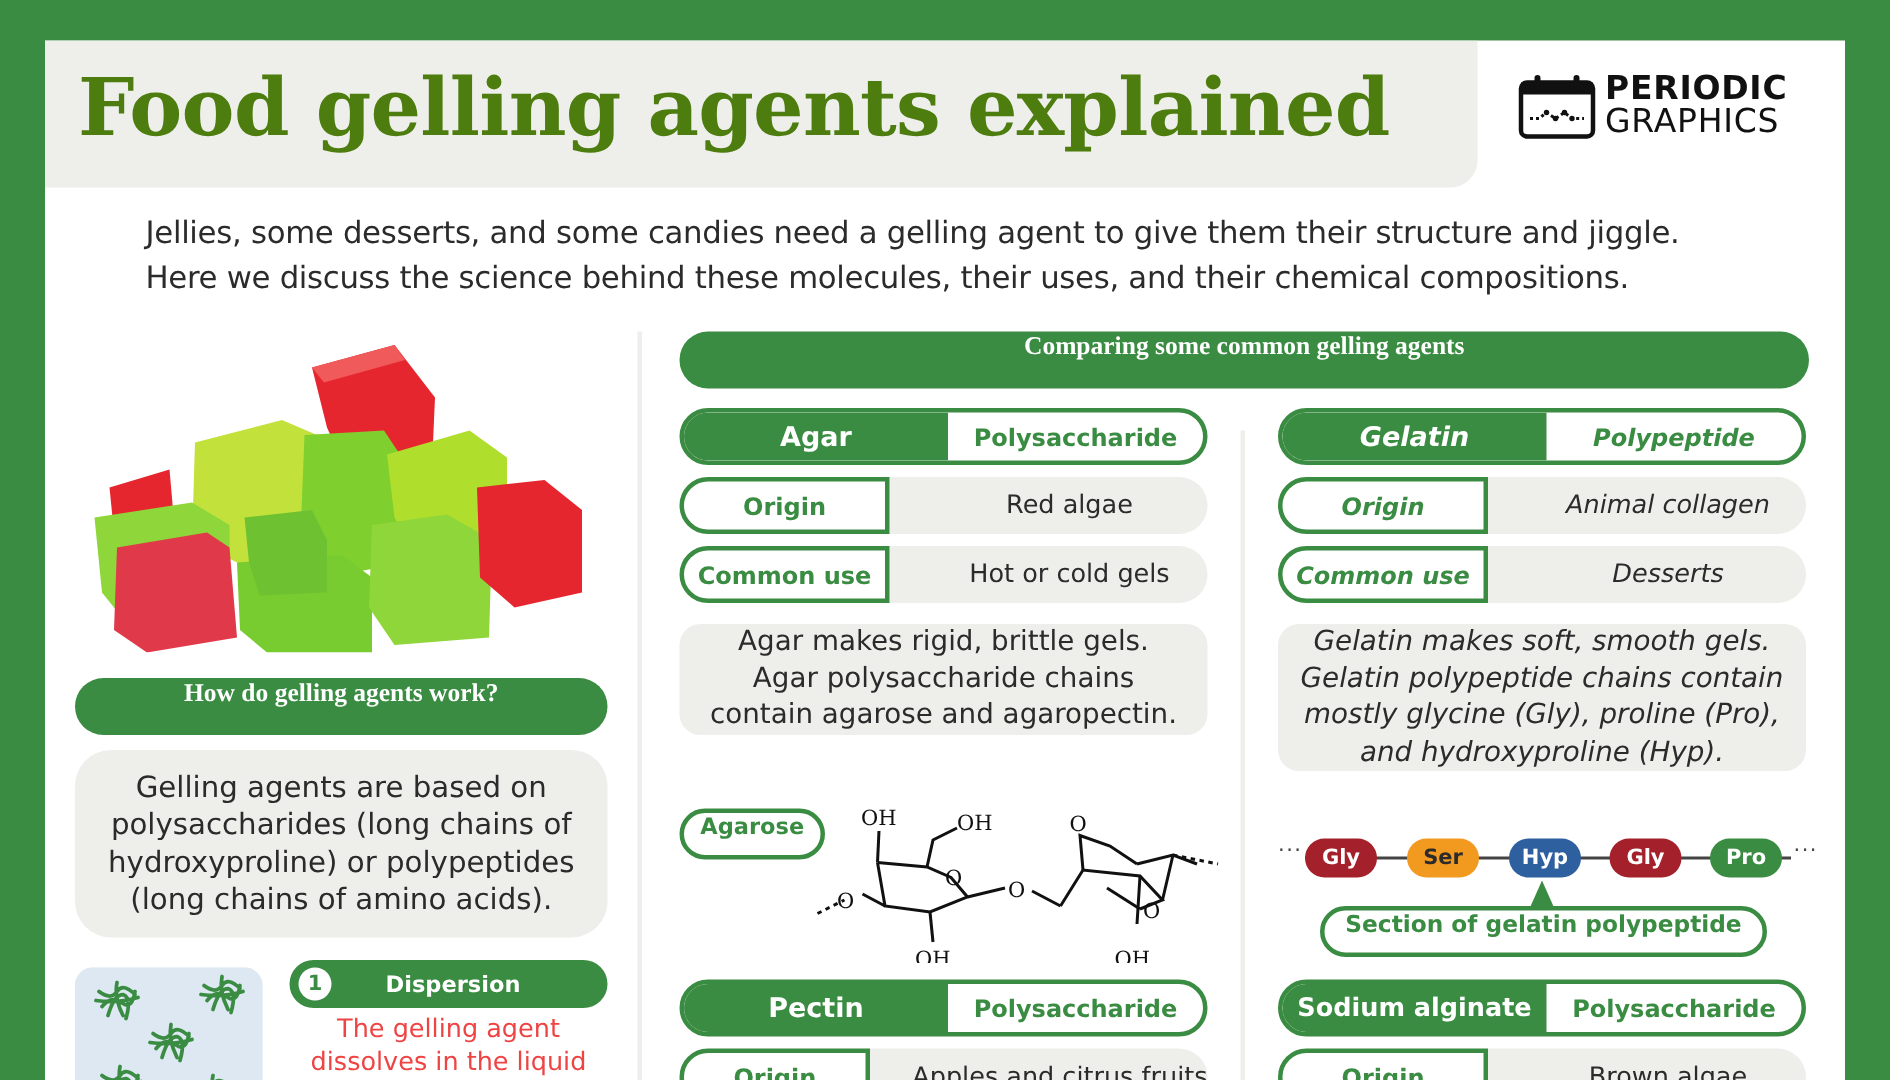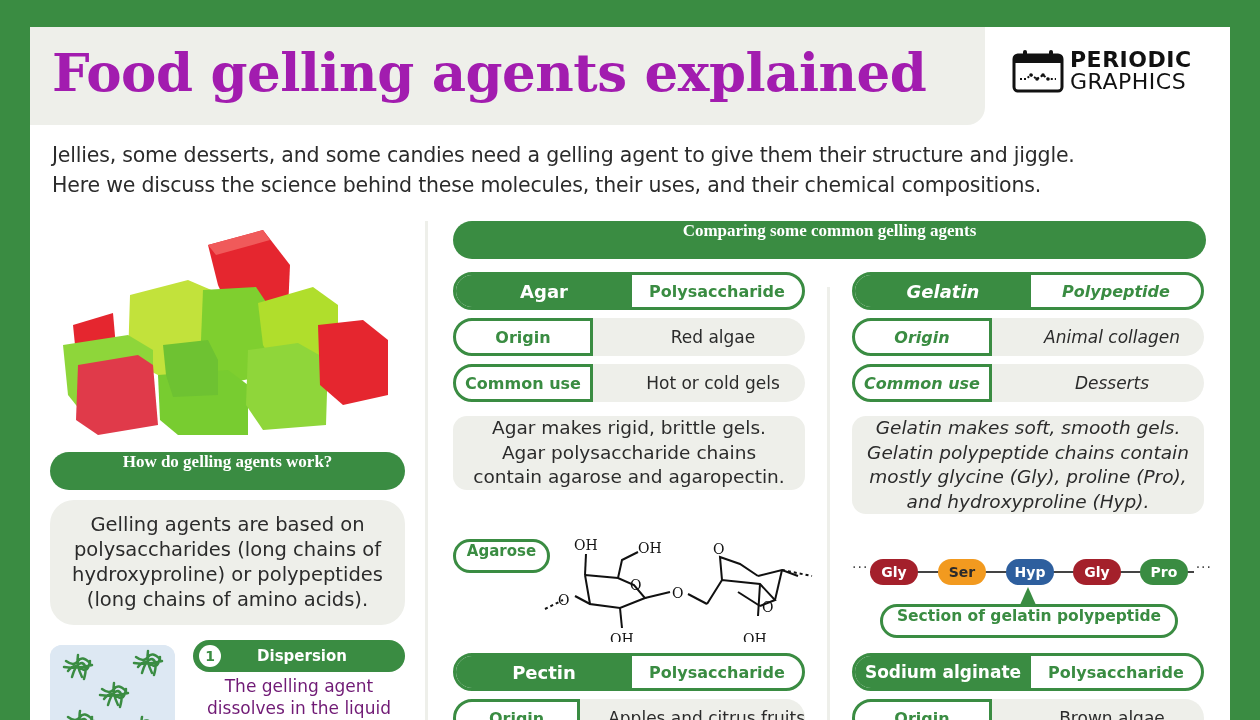--- a/index.html
+++ b/index.html
@@ -2,44 +2,44 @@
 <html><head>
   <meta charset="utf-8">
   <style>
     * { box-sizing: border-box; margin: 0; padding: 0; }
     html, body { width: 1260px; height: 720px; overflow: hidden; }
     body { background: #3a8c42; font-family: "DejaVu Sans", sans-serif; position: relative; }
 
     .page { position: absolute; left: 30px; top: 27px; width: 1200px; height: 720px; background: #ffffff; overflow: hidden; }
 
     .title-band { position: absolute; left: 0; top: 0; width: 955px; height: 98px; background: #eeefea; border-bottom-right-radius: 18px; }
-    .title { position: absolute; left: 22px; top: 14px; font-family: "DejaVu Serif", serif; font-weight: bold; font-size: 53px; color: #a21caf; letter-spacing: -0.5px; white-space: nowrap; }
+    .title { position: absolute; left: 22px; top: 14px; font-family: "DejaVu Serif", serif; font-weight: bold; font-size: 53px; color: #4d7c0f; letter-spacing: -0.5px; white-space: nowrap; }
 
     .logo { position: absolute; left: 982px; top: 22px; display: flex; align-items: center; gap: 6px; }
     .logo-icon { width: 52px; height: 44px; }
     .logo-text { display: flex; flex-direction: column; line-height: 22px; }
     .logo-line1 { font-family: "DejaVu Sans", sans-serif; font-weight: bold; font-size: 22px; color: #111; letter-spacing: 0.5px; }
     .logo-line2 { font-family: "DejaVu Sans", sans-serif; font-size: 22px; color: #111; letter-spacing: 0.5px; }
 
     .intro { position: absolute; left: 22px; top: 113px; width: 1170px; font-family: "DejaVu Sans", sans-serif; font-size: 20.5px; line-height: 30px; color: #2b2b2b; letter-spacing: -0.2px; }
-    .intro p { white-space: nowrap; }
+    .intro p { white-space: nowrap; margin-left: 45px; }
 
     .divider-v { position: absolute; width: 3px; background: #eeefea; }
 
     
     .jelly-img { position: absolute; left: 28px; top: 198px; width: 350px; height: 210px; }
     .pill-head { position: absolute; background: #3a8c42; color: #fff; font-weight: bold; border-radius: 20px; display: flex; align-items: flex-start; justify-content: center; font-family: Liberation Serif, serif; }
     .grey-box { position: absolute; background: #eeefea; border-radius: 24px; color: #2b2b2b; text-align: center; font-family: "DejaVu Sans", sans-serif; }
     .grey-box p { white-space: nowrap; }
 
     .disp-img { position: absolute; left: 20px; top: 618px; width: 125px; height: 110px; background: #dde8f3; border-radius: 12px; overflow: hidden; }
     .step-head { position: absolute; left: 163px; top: 613px; width: 212px; height: 32px; background: #3a8c42; border-radius: 16px; color: #fff; font-weight: bold; font-size: 15px; display: flex; align-items: center; }
     .step-num { width: 22px; height: 22px; border-radius: 50%; background: #fff; color: #3a8c42; font-size: 14px; font-weight: bold; display: flex; align-items: center; justify-content: center; margin-left: 6px; }
     .step-title { flex: 1; text-align: center; padding-right: 22px; }
-    .step-text { position: absolute; left: 163px; top: 648px; width: 212px; text-align: center; font-size: 17px; line-height: 22px; color: #701a75; }
+    .step-text { position: absolute; left: 163px; top: 648px; width: 212px; text-align: center; font-size: 17px; line-height: 22px; color: #ef4444; }
     .step-text p { white-space: nowrap; }
 
     
     .card { position: absolute; width: 352px; }
     .card-head { position: relative; height: 38px; border: 3px solid #3a8c42; border-radius: 19px; display: flex; overflow: hidden; background: #fff; }
     .card-name { width: 176px; background: #3a8c42; color: #fff; font-weight: bold; font-size: 18px; display: flex; align-items: center; justify-content: center; white-space: nowrap; }
     .card-type { flex: 1; color: #3a8c42; font-weight: bold; font-size: 16px; display: flex; align-items: center; justify-content: center; }
     .card-row { position: relative; height: 38px; margin-top: 8px; display: flex; }
     .row-label { width: 140px; height: 38px; border: 3px solid #3a8c42; border-radius: 19px 0 0 19px; color: #3a8c42; font-weight: bold; font-size: 16px; display: flex; align-items: center; justify-content: center; background: #fff; position: relative; z-index: 1; white-space: nowrap; }
     .row-value { flex: 1; height: 38px; background: #eeefea; border-radius: 0 19px 19px 0; color: #2b2b2b; font-size: 17px; display: flex; align-items: center; justify-content: center; white-space: nowrap; padding-left: 28px; }

